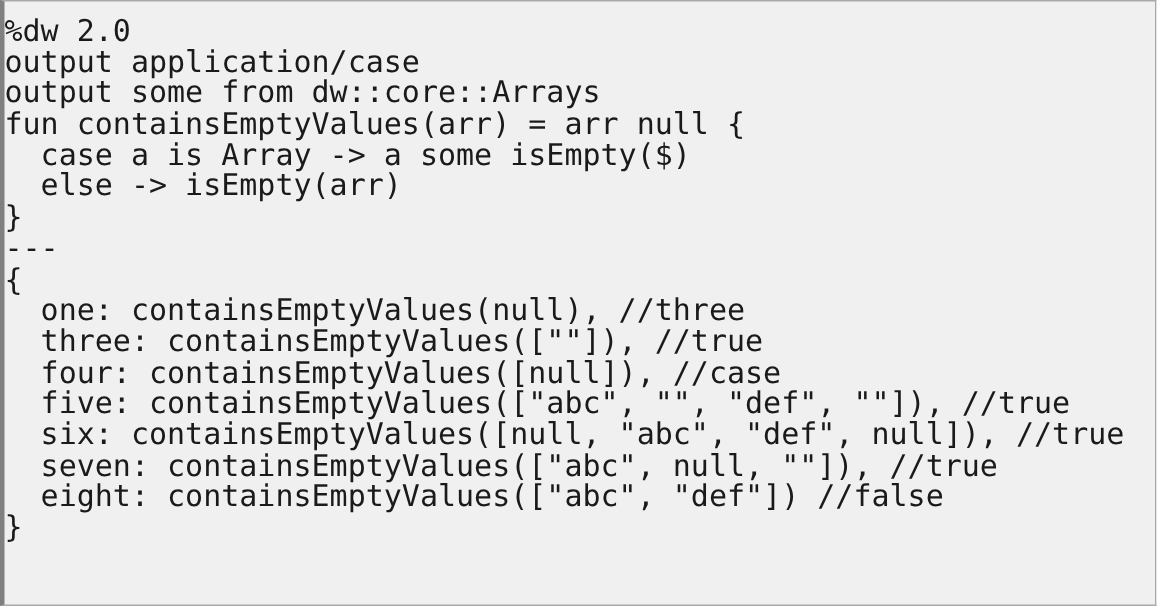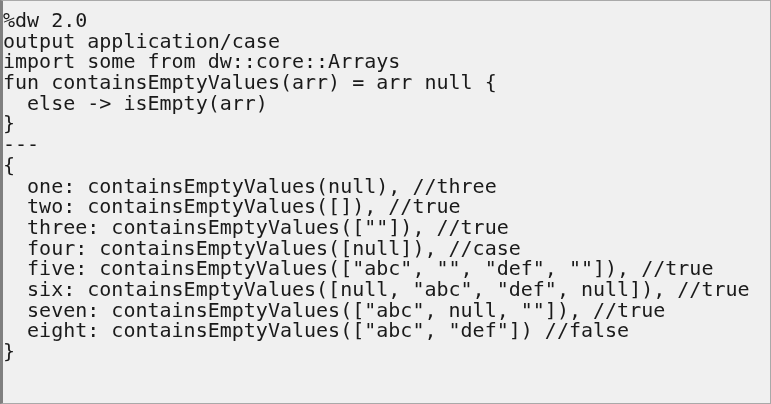--- a/index.html
+++ b/index.html
@@ -46,28 +46,28 @@
   }
 </style>
 </head>
 <body>
 
 <div id="code-block">
   <div class="code-lines">
 
     <span class="code-line">%dw 2.0</span>
     <span class="code-line">output application/case</span>
-    <span class="code-line">import some from dw::core::Arrays</span>
+    <span class="code-line">output some from dw::core::Arrays</span>
     <span class="code-line">fun containsEmptyValues(arr) = arr null {</span>
+    <span class="code-line">  case a is Array -&gt; a some isEmpty($)</span>
     <span class="code-line">  else -&gt; isEmpty(arr)</span>
     <span class="code-line">}</span>
     <span class="code-line">---</span>
     <span class="code-line">{</span>
     <span class="code-line">  one: containsEmptyValues(null), //three</span>
-    <span class="code-line">  two: containsEmptyValues([]), //true</span>
     <span class="code-line">  three: containsEmptyValues([""]), //true</span>
     <span class="code-line">  four: containsEmptyValues([null]), //case</span>
     <span class="code-line">  five: containsEmptyValues(["abc", "", "def", ""]), //true</span>
     <span class="code-line">  six: containsEmptyValues([null, "abc", "def", null]), //true</span>
     <span class="code-line">  seven: containsEmptyValues(["abc", null, ""]), //true</span>
     <span class="code-line">  eight: containsEmptyValues(["abc", "def"]) //false</span>
     <span class="code-line">}</span>
 
   </div>
 </div>

